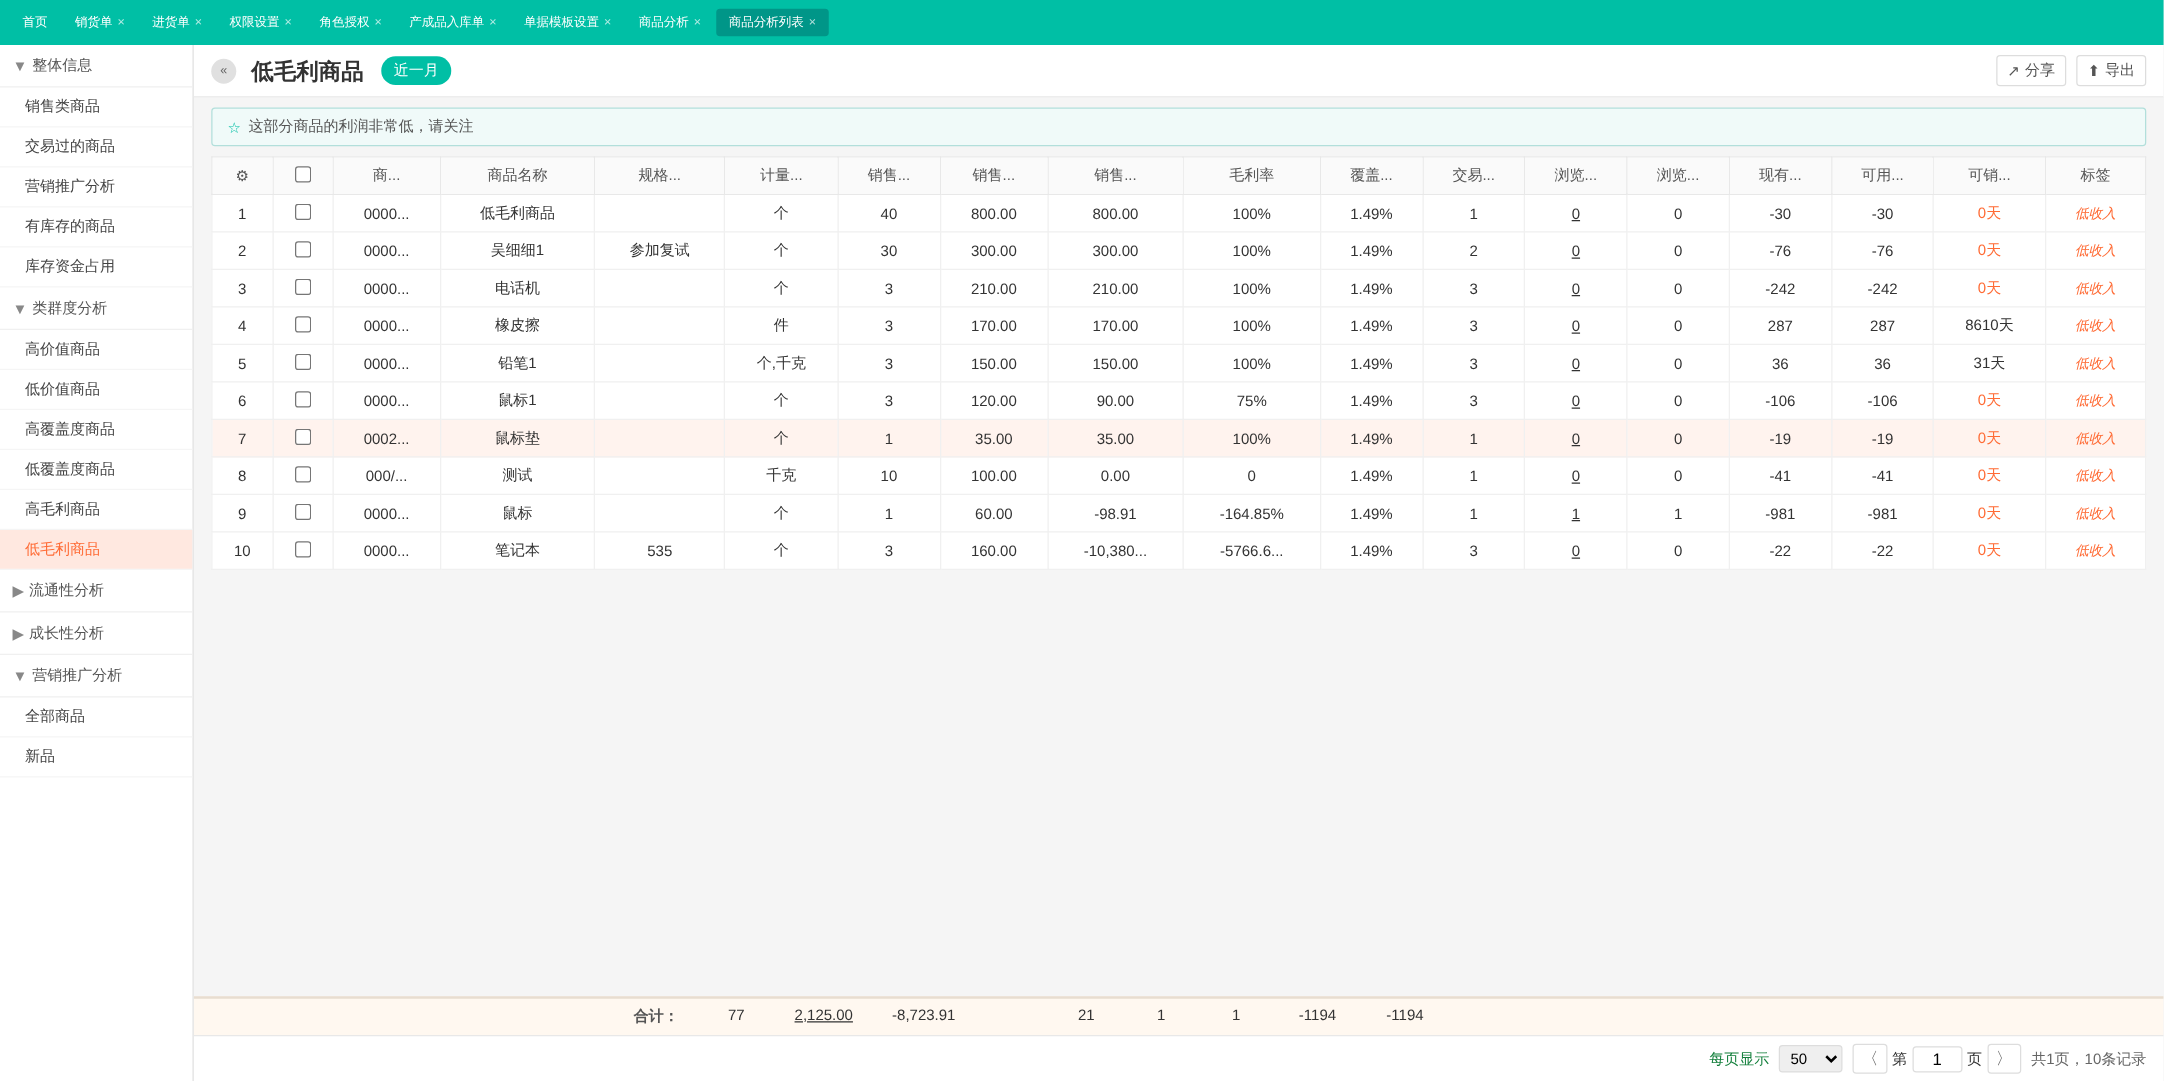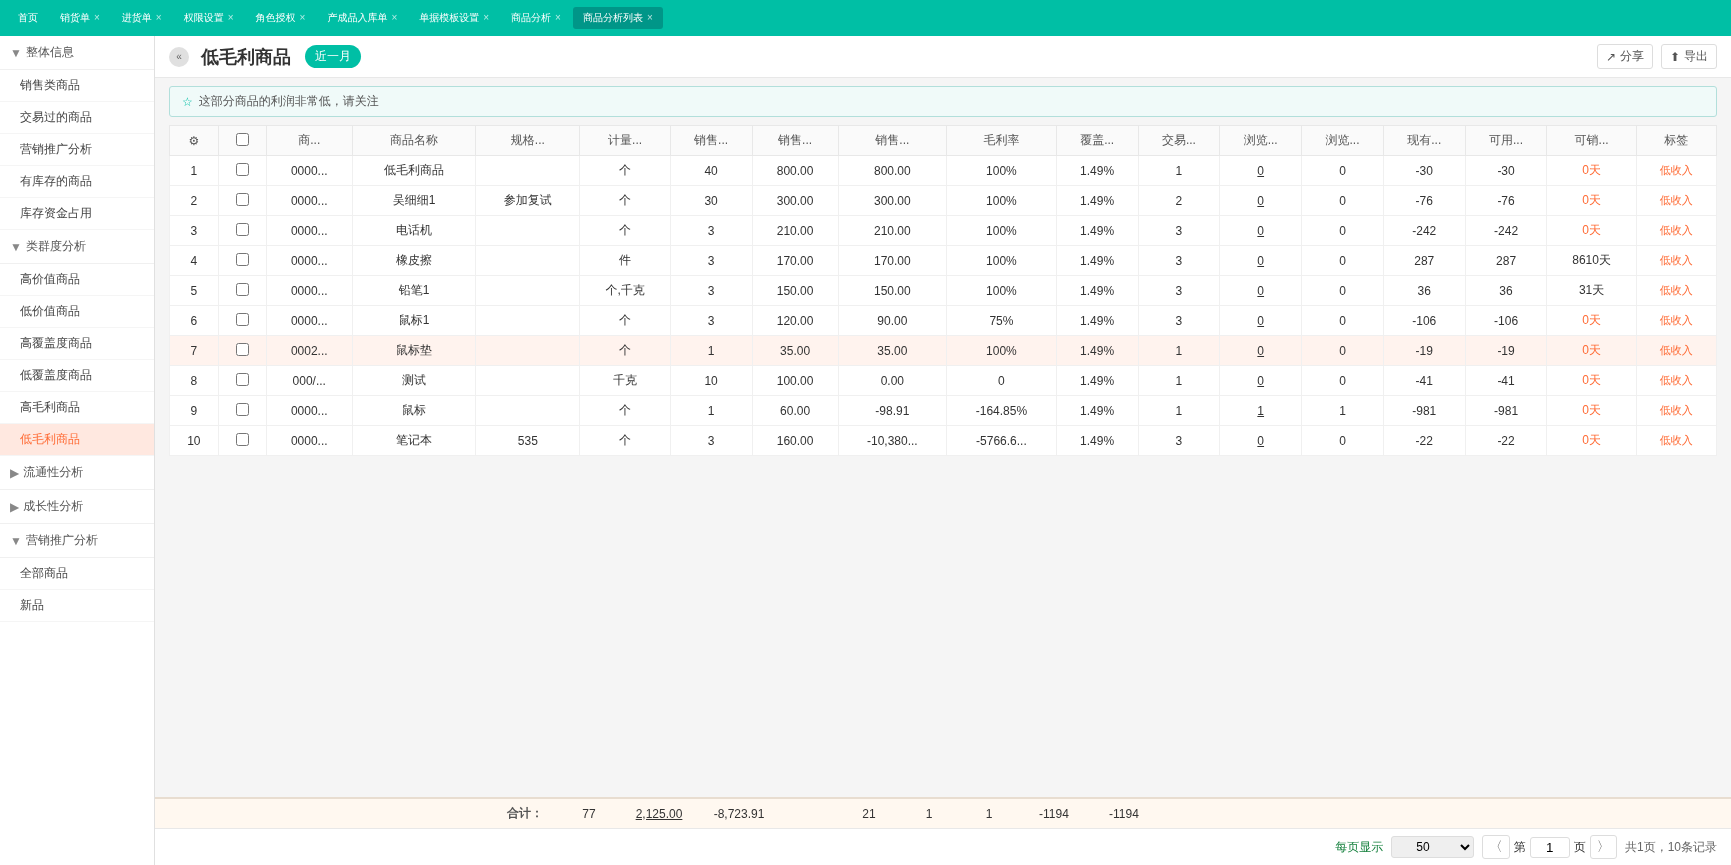--- a/index.html
+++ b/index.html
@@ -86,32 +86,32 @@
     .data-table th {
       background: #fafafa; border: 1px solid #e8e8e8;
       padding: 6px 8px; text-align: center; white-space: nowrap;
       color: #555; font-weight: normal; position: sticky; top: 0; z-index: 1;
     }
     .data-table td {
       border: 1px solid #f0f0f0; padding: 6px 8px;
       text-align: center; white-space: nowrap;
     }
     .data-table tr.highlighted td { background: #fff3ee; }
-    .tag-low { color: #ff6b35; font-size: 11px; }
+    .tag-low { color: #ff6b35; font-size: 11px; font-style: italic; }
     .underline-link { text-decoration: underline; cursor: pointer; }
 
     
     .footer {
       display: flex; align-items: center; justify-content: flex-end;
       padding: 6px 14px; background: #fff; border-top: 1px solid #e8e8e8;
       gap: 8px; font-size: 12px;
     }
     .footer label { color: #15803d; }
     .footer select {
-      border: 1px solid #ddd; padding: 2px 20px; font-size: 12px; border-radius: 3px;
+      border: 1px solid #ddd; padding: 2px 4px; font-size: 12px; border-radius: 3px;
     }
     .footer .page-nav { display: flex; align-items: center; gap: 4px; }
     .page-btn {
       padding: 2px 6px; border: 1px solid #ddd; border-radius: 3px;
       cursor: pointer; background: #fff; color: #666;
     }
     .page-input {
       width: 40px; text-align: center; border: 1px solid #ddd;
       border-radius: 3px; padding: 2px 4px;
     }
@@ -435,21 +435,21 @@
     <td>0</td>
     <td>-22</td>
     <td>-22</td>
     <td style="color:#ff6b35">0天</td>
     <td><span class="tag-low">低收入</span></td>
   </tr>
           </tbody>
       </table>
     </div>
 
-    <div style="background:#fff8f0; border-top:2px solid #e8ddd0; padding:6px 14px; display:flex; align-items:center; font-size:12px; min-width:0; overflow-x:auto;">
+    <div style="background:#fff8f0; border-top:2px solid #e8ddd0; padding:6px 14px; display:flex; font-size:12px; min-width:0; overflow-x:auto;">
       <span style="min-width:390px; text-align:right; padding-right:16px; color:#555; font-weight:bold;">合计：</span>
       <span style="min-width:60px; text-align:center;">77</span>
       <span style="min-width:80px; text-align:center;text-decoration:underline;">2,125.00</span>
       <span style="min-width:80px; text-align:center;">-8,723.91</span>
       <span style="min-width:60px; text-align:center;"></span>
       <span style="min-width:60px; text-align:center;">21</span>
       <span style="min-width:60px; text-align:center;">1</span>
       <span style="min-width:60px; text-align:center;">1</span>
       <span style="min-width:70px; text-align:center;">-1194</span>
       <span style="min-width:70px; text-align:center;">-1194</span>

